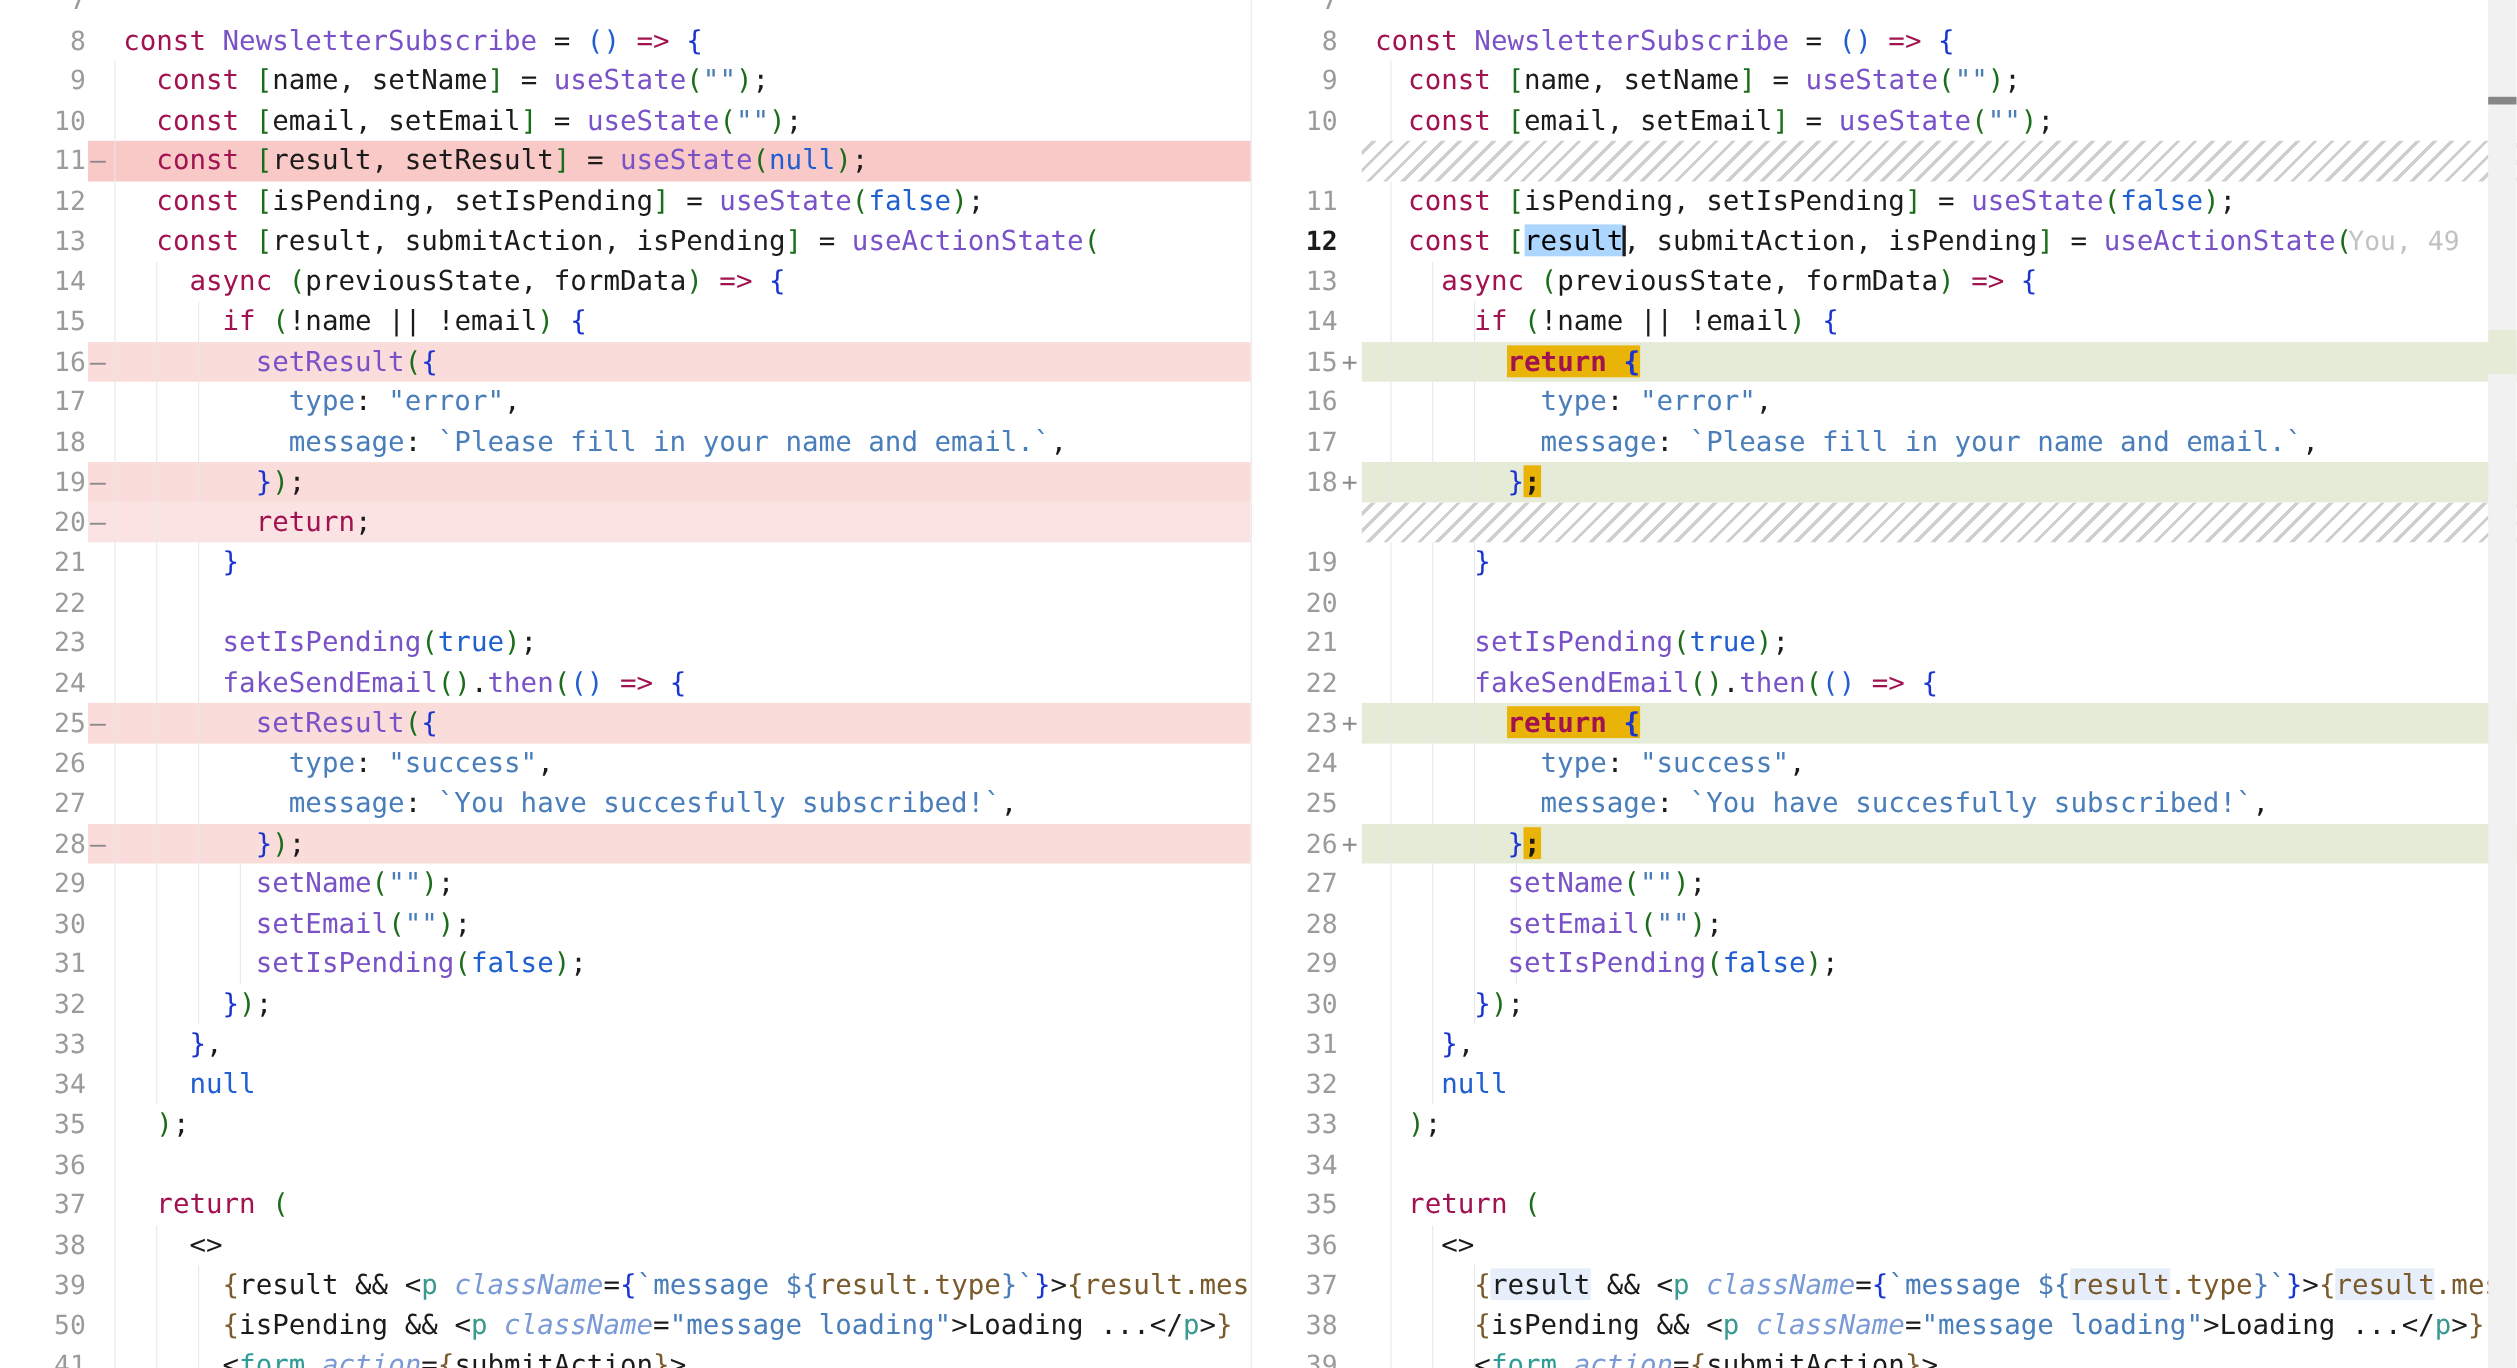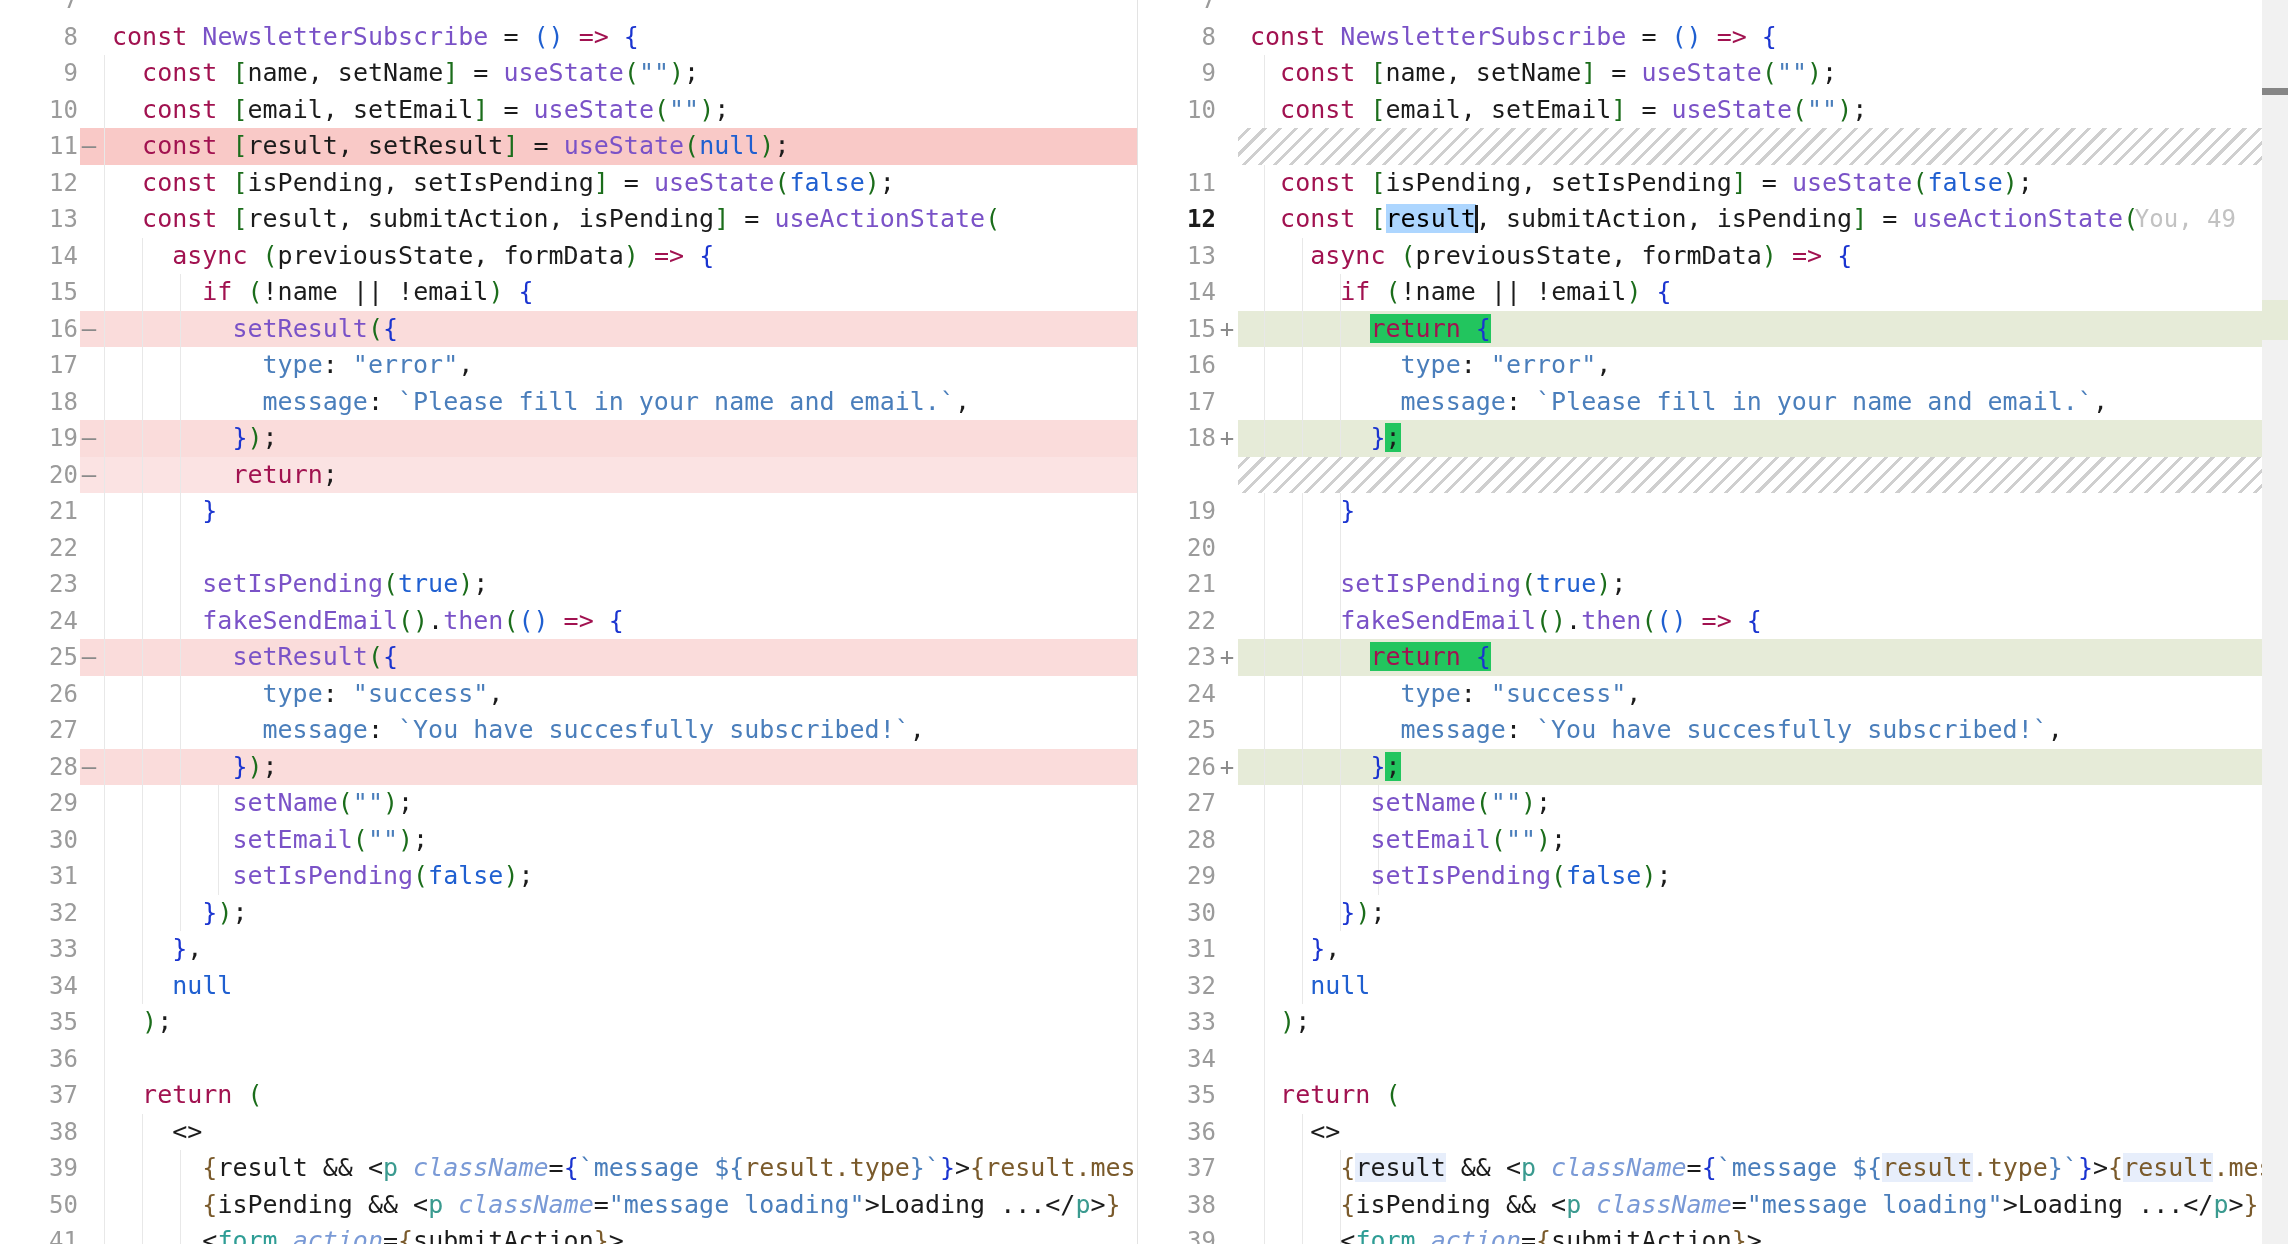--- a/index.html
+++ b/index.html
@@ -128,21 +128,21 @@
   .arrow{ color: #a11250; }
   .blue { color: #1a34d0; }            
   .jsxt { color: #3a9a8f; }            
   .attr { color: #7a9ad6; font-style: italic; }  
   .punc { color: #1b1b1b; }
   .brace-blue { color: #1a34d0; }
   .brace-brown { color: #7a5a2b; }
   .teal { color: #2e9d95; }
 
   
-  .wadd { background: #22c55e; }
+  .wadd { background: #eab308; font-weight: bold; }
 
   
   .sel {
     background: #add6ff;
   }
   .caret {
     display: inline-block;
     width: 3px;
     height: 28px;
     background: #1b1b1b;

